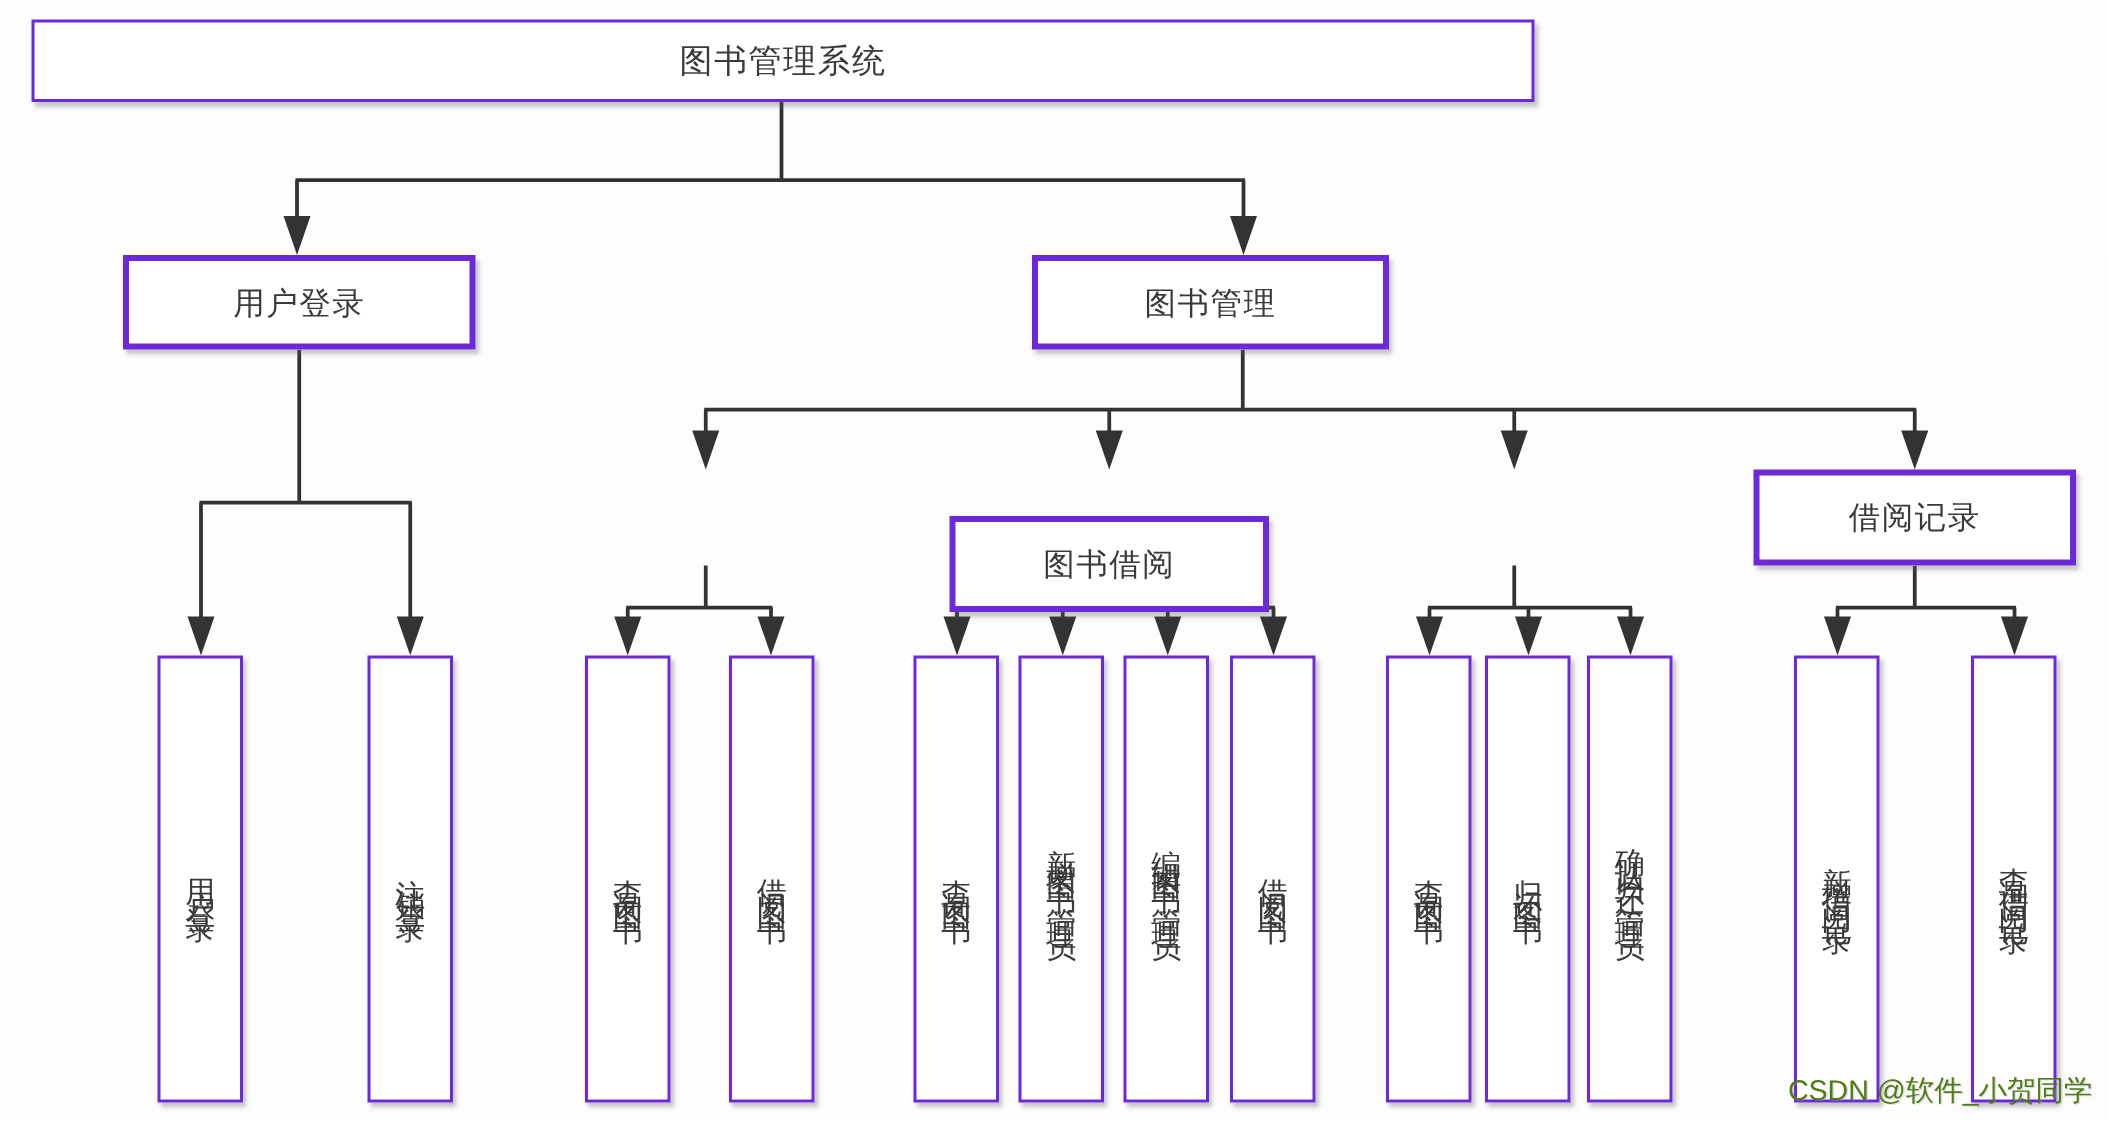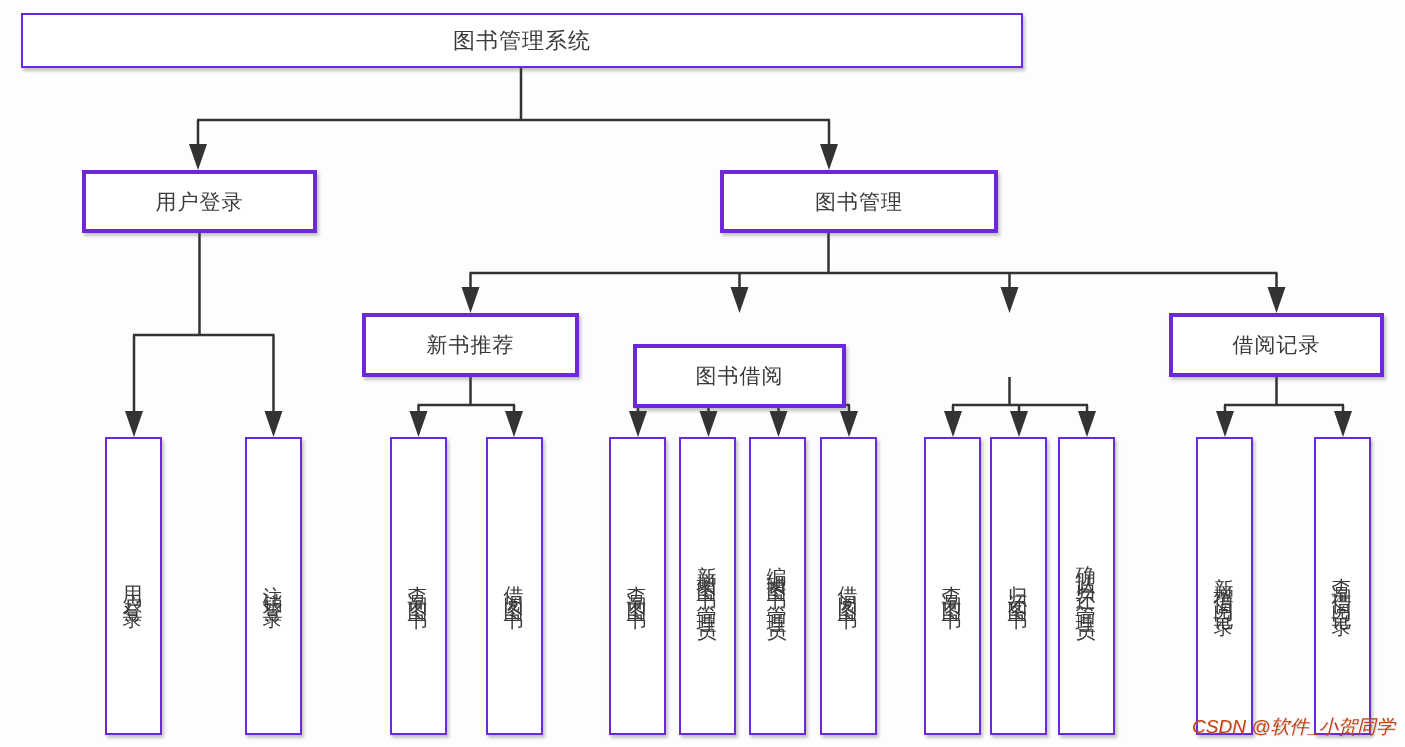--- a/index.html
+++ b/index.html
@@ -40,21 +40,21 @@
     text-orientation: mixed;
     font-size: 20px;
     letter-spacing: 8px;
     color: #3a3a3a;
     white-space: nowrap;
   }
   
   #root  { left: 21px;  top: 13px;  width: 1002px; height: 55px; }
   
   #n-user { left: 82px;  top: 170px; width: 235px; height: 63px; }
-  #n-mgmt { left: 720px; top: 170px; width: 278px; height: 63px; }
+  #n-mgmt { left: 688px; top: 170px; width: 238px; height: 63px; }
   
   #n-newbook { left: 362px;  top: 313px; width: 217px; height: 64px; }
   #n-borrow  { left: 633px;  top: 313px; width: 213px; height: 64px; margin-top: 31px; }
   #n-current { left: 902px;  top: 313px; width: 215px; height: 64px; }
   #n-records { left: 1169px; top: 313px; width: 215px; height: 64px; }
   
   #c0  { left: 105px;  }
   #c1  { left: 245px;  }
   #c2  { left: 390px;  }
   #c3  { left: 486px;  }
@@ -66,25 +66,24 @@
   #c9  { left: 990px;  }
   #c10 { left: 1058px; }
   #c11 { left: 1196px; }
   #c12 { left: 1314px; }
   .watermark {
     position: absolute;
     left: 1170px;
     top: 714px;
     width: 225px;
     font-size: 19px;
-    color: #c2410c;
+    color: #4d7c0f;
     text-align: right;
     text-shadow: 1px 1px 0 rgba(160,160,190,0.35);
     white-space: nowrap;
-    font-style: italic;
   }
 </style>
 </head>
 <body>
 
 <div class="canvas">
 
   <svg class="connectors" viewBox="0 0 1405 747" xmlns="http://www.w3.org/2000/svg">
     <g stroke="#333333" stroke-width="2.5" fill="none">
 
@@ -123,21 +122,20 @@
       <polygon points="1216,411 1234,411 1225,437"></polygon>
       <polygon points="1334,411 1352,411 1343,437"></polygon>
     </g>
   </svg>
 
   <div class="node root" id="root">图书管理系统</div>
 
   <div class="node branch" id="n-user">用户登录</div>
   <div class="node branch" id="n-mgmt">图书管理</div>
 
-  <div class="node branch" id="n-newbook">新书推荐</div>
   <div class="node branch" id="n-borrow">图书借阅</div>
   <div class="node branch" id="n-records">借阅记录</div>
 
   <div class="node col" id="c0">
     <span class="vtext">用户登录</span>
   </div>
   <div class="node col" id="c1">
     <span class="vtext">注销登录</span>
   </div>
   <div class="node col" id="c2">

